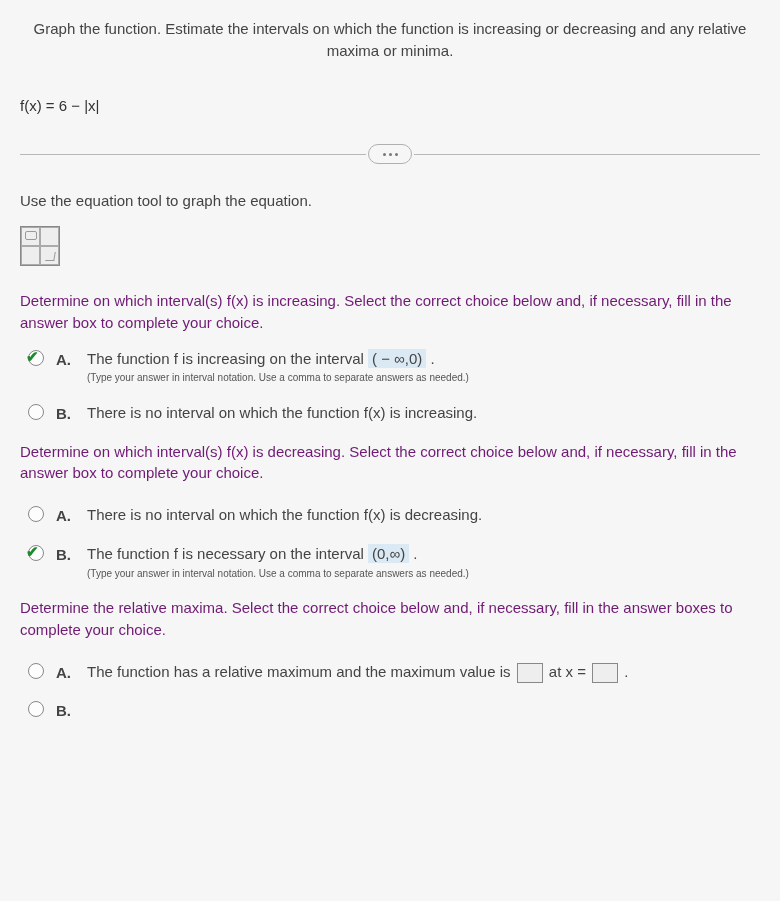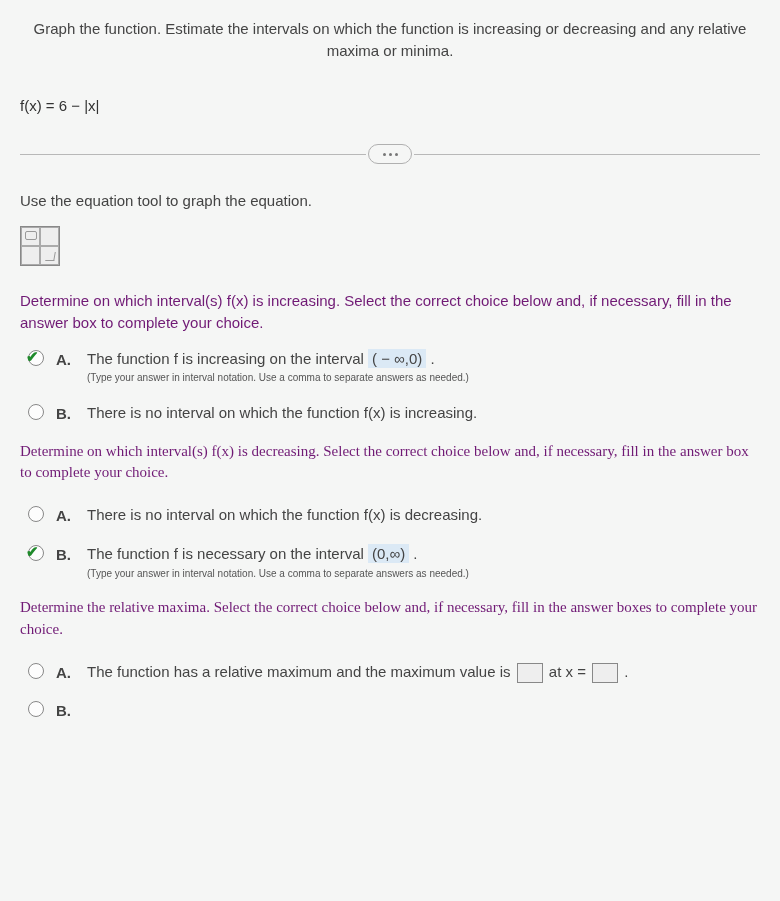--- a/index.html
+++ b/index.html
@@ -66,21 +66,21 @@
     .choice-body { flex: 1; color:#444; }
     .interval {
       background: #dbe9f5; padding: 1px 4px;
     }
     .hint { color:#555; font-size: 10px; margin-top:2px; }
     .fill-box {
       display:inline-block; width:26px; height:20px;
       border:1px solid #888; background:#eee; vertical-align: middle;
       margin: 0 2px;
     }
-    .block { margin-bottom: 20px; font-family: Liberation Serif, serif; }
+    .block { margin-bottom: 20px; }
   </style>
 </head>
 <body>
 
 <div class="question-intro">Graph the function. Estimate the intervals on which the function is increasing or decreasing and any relative maxima or minima.</div>
 
 <div class="formula">f(x) = 6 − |x|</div>
 
 <div class="divider-row">
   <div class="divider-line"></div>

